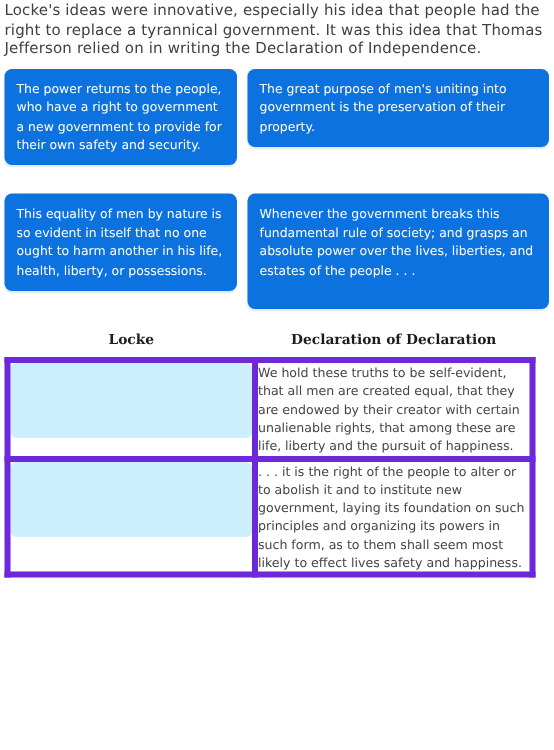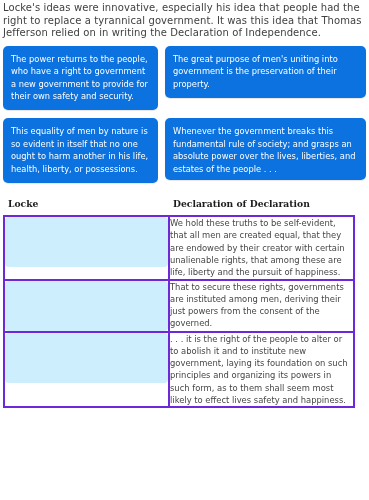--- a/index.html
+++ b/index.html
@@ -44,47 +44,47 @@
     background: #0c72e0;
     color: #ffffff;
     border-radius: 5px;
     font-size: 8.3px;
     line-height: 12.4px;
     padding: 7px 8px 8px 8px;
     cursor: grab;
     user-select: none;
     box-shadow: 0 1px 1px rgba(0,0,0,0.10);
   }
-  .tile-tall { padding-bottom: 5px; }
+  .tile-tall { padding-bottom: 20px; }
 
   
-  #tiles .row2 { margin-top: 1px; }
+  #tiles .row2 { margin-top: 12px; }
 
   
   #match-table {
     margin: 14px 0 0 3px;
     width: 350px;
     border-collapse: collapse;
     table-layout: fixed;
   }
   #match-table col.c-locke { width: 165px; }
   #match-table col.c-doi  { width: 185px; }
 
   #match-table th {
     font-family: "DejaVu Serif", "Liberation Serif", serif;
     font-size: 9.2px;
     font-weight: bold;
     color: #1c1c1c;
-    text-align: left;
+    text-align: center;
     padding: 1px 4px 6px 4px;
     border: none;
     background: #ffffff;
   }
   #match-table td {
-    border: 2px solid #6d28d9;
+    border: 4px solid #6d28d9;
     vertical-align: top;
     padding: 0;
     background: #ffffff;
   }
   td.doi-cell {
     padding: 6px 9px 7px 9px;
     font-size: 8.4px;
     line-height: 12.3px;
     color: #454545;
   }
@@ -130,24 +130,18 @@
   </thead>
   <tbody>
     <tr>
       <td class="drop-cell">
         <div class="dropzone dz-1"></div>
       </td>
       <td class="doi-cell">We hold these truths to be self-evident, that all men are created equal, that they are endowed by their creator with certain unalienable rights, that among these are life, liberty and the pursuit of happiness.</td>
     </tr>
     <tr>
       <td class="drop-cell">
-        <div class="dropzone dz-2"></div>
-      </td>
-      <td class="doi-cell">That to secure these rights, governments are instituted among men, deriving their just powers from the consent of the governed.</td>
-    </tr>
-    <tr>
-      <td class="drop-cell">
         <div class="dropzone dz-4"></div>
       </td>
       <td class="doi-cell">. . . it is the right of the people to alter or to abolish it and to institute new government, laying its foundation on such principles and organizing its powers in such form, as to them shall seem most likely to effect lives safety and happiness.</td>
     </tr>
   </tbody>
 </table>
 
 </body></html>

